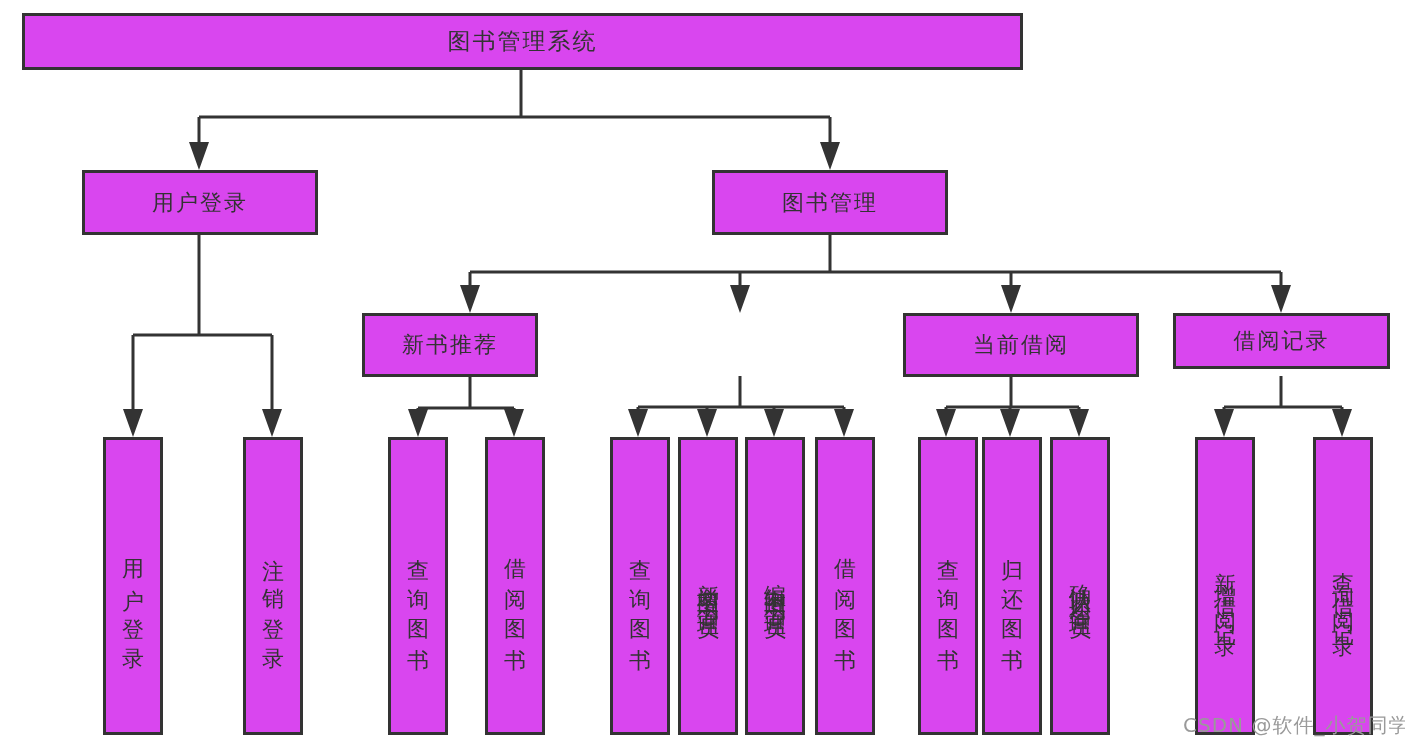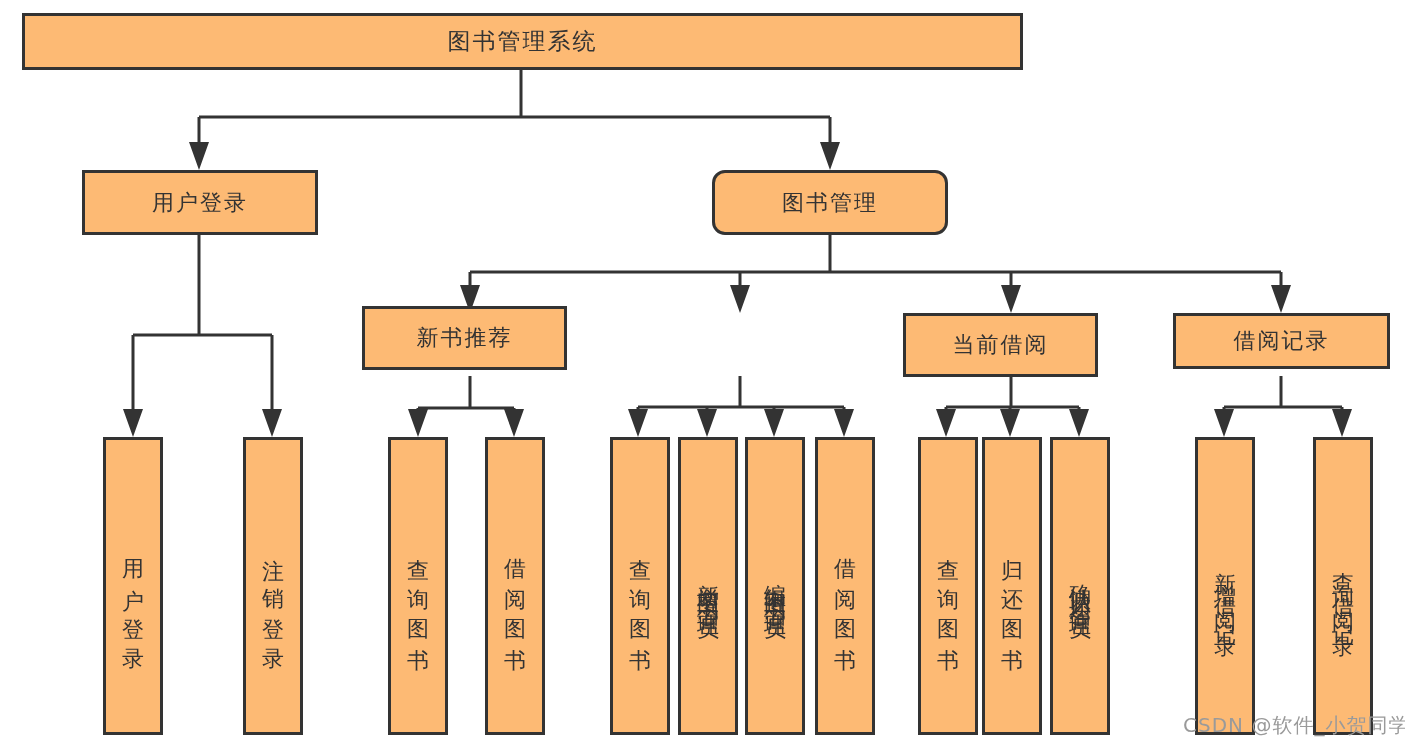--- a/index.html
+++ b/index.html
@@ -13,39 +13,39 @@
     color: #333333;
   }
   .connectors {
     position: absolute;
     left: 0; top: 0;
     width: 1405px; height: 747px;
   }
   .node {
     position: absolute;
     box-sizing: border-box;
-    background: #fdba74;
+    background: #d946ef;
     border: 3px solid #333333;
     display: flex;
     align-items: center;
     justify-content: center;
     font-size: 22px;
     letter-spacing: 2px;
     color: #333333;
     z-index: 2;
   }
   
   .n-root        { left: 22px;   top: 13px;  width: 1001px; height: 57px; font-size: 23px; }
   
   .n-user-login  { left: 82px;   top: 170px; width: 236px;  height: 65px; }
-  .n-book-mgmt   { left: 712px;  top: 170px; width: 236px;  height: 65px; border-radius: 13px; }
-  
-  .n-rec         { left: 362px;  top: 306px; width: 205px;  height: 64px; }
+  .n-book-mgmt   { left: 712px;  top: 170px; width: 236px;  height: 65px; }
+  
+  .n-rec         { left: 362px;  top: 313px; width: 176px;  height: 64px; }
   .n-bb          { left: 634px;  top: 313px; width: 214px;  height: 64px; }
-  .n-cb          { left: 903px;  top: 313px; width: 195px;  height: 64px; }
+  .n-cb          { left: 903px;  top: 313px; width: 236px;  height: 64px; }
   .n-br          { left: 1173px; top: 313px; width: 217px;  height: 56px; }
   
   .leaf          { top: 437px; width: 60px; height: 298px; }
   .leaf .vtext {
     writing-mode: vertical-rl;
     text-orientation: mixed;
     line-height: 1;
     white-space: nowrap;
     font-size: 22px;
   }

